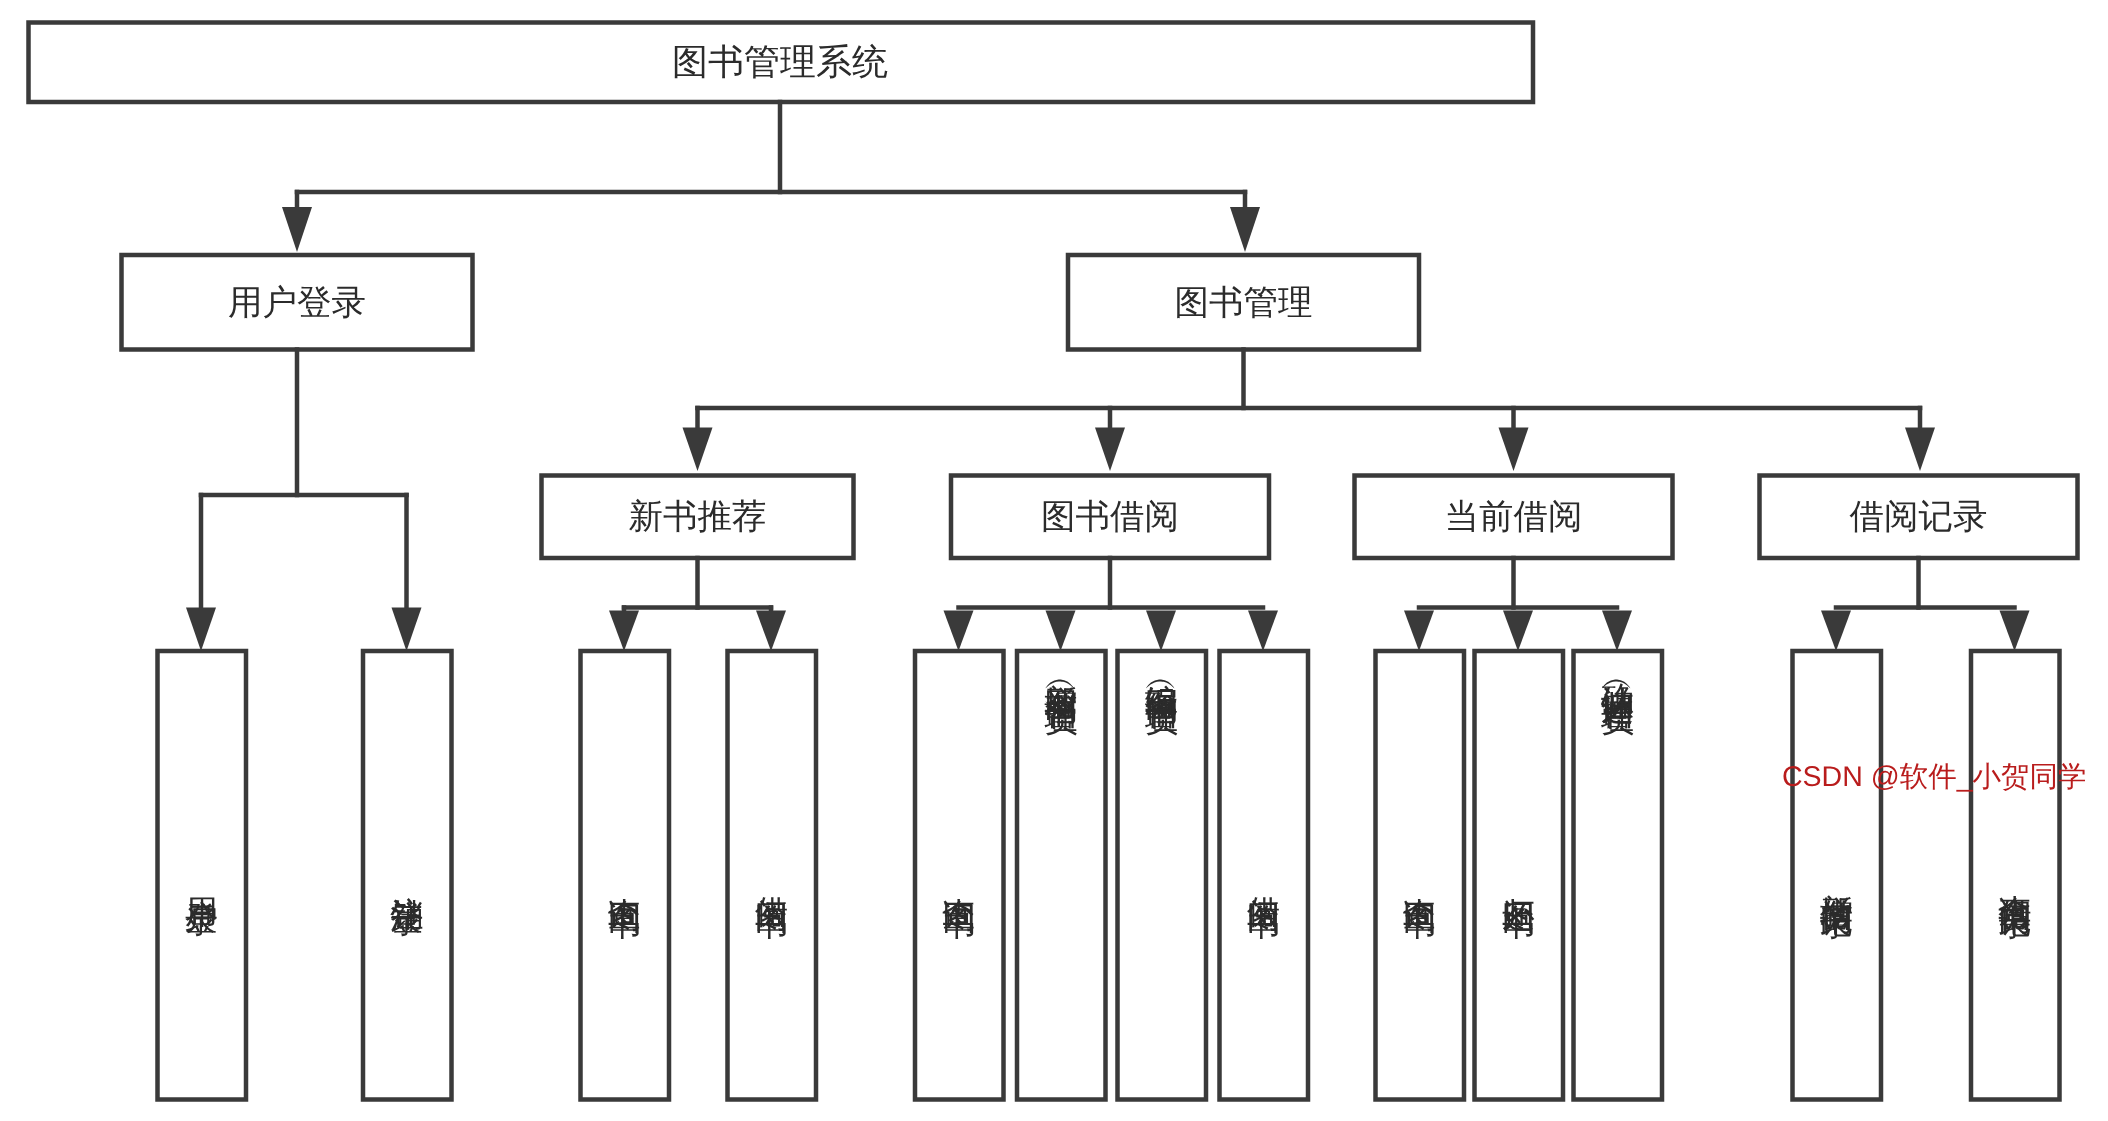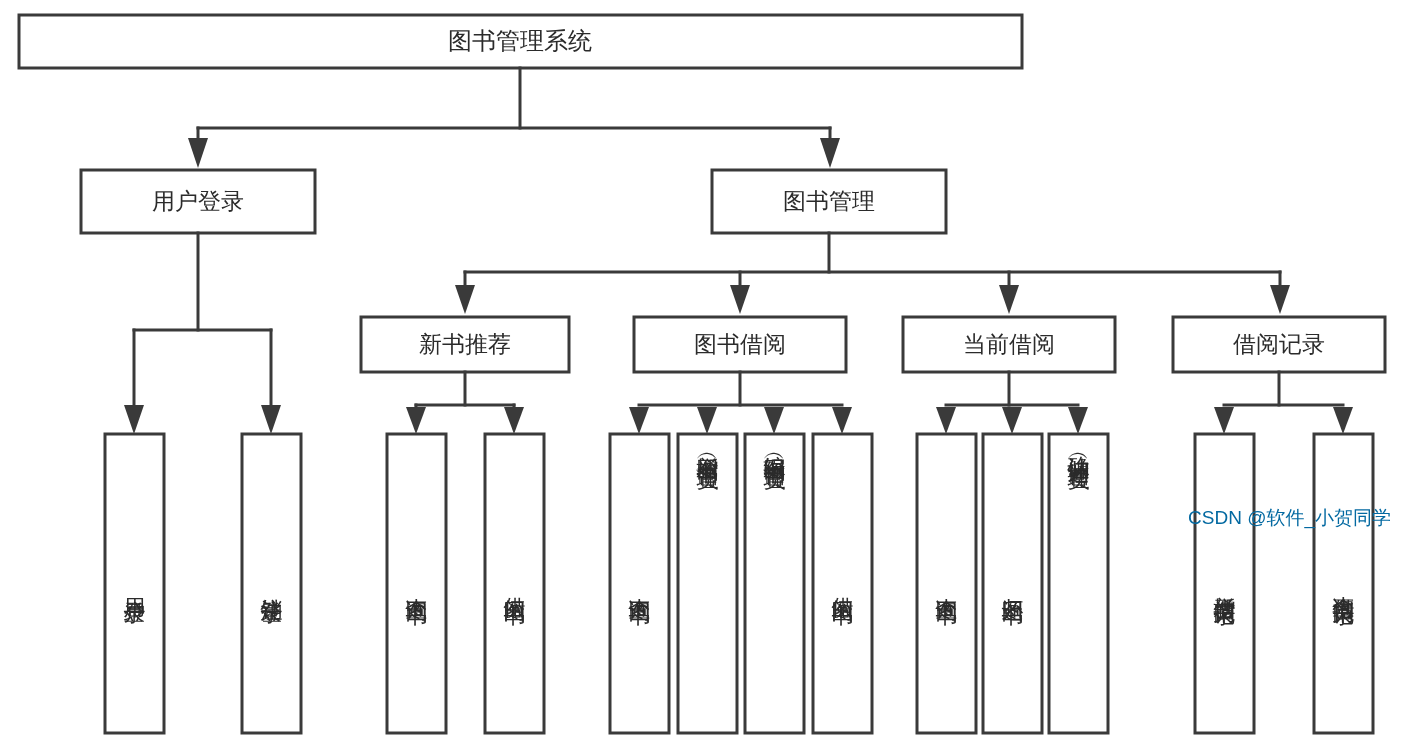--- a/index.html
+++ b/index.html
@@ -71,21 +71,21 @@
     justify-content: flex-start;
     padding-top: 4px;
     box-sizing: border-box;
   }
   .watermark {
     position: absolute;
     right: 14px;
     bottom: 6px;
     font-family: "Liberation Sans", "DejaVu Sans", sans-serif;
     font-size: 19px;
-    color: #0369a1;
+    color: #b91c1c;
     white-space: nowrap;
     pointer-events: none;
   }
 </style>
 </head>
 <body>
 
 <div id="diagram-root">
 
   <svg class="diagram" viewBox="0 0 1405 747">

